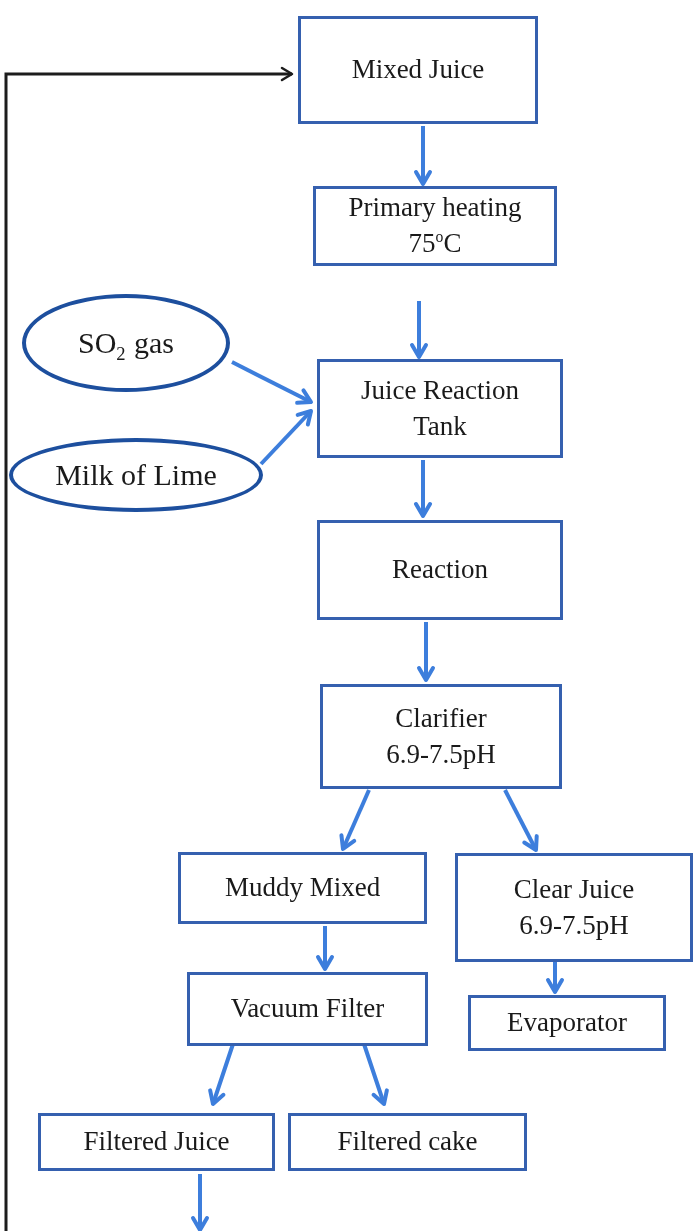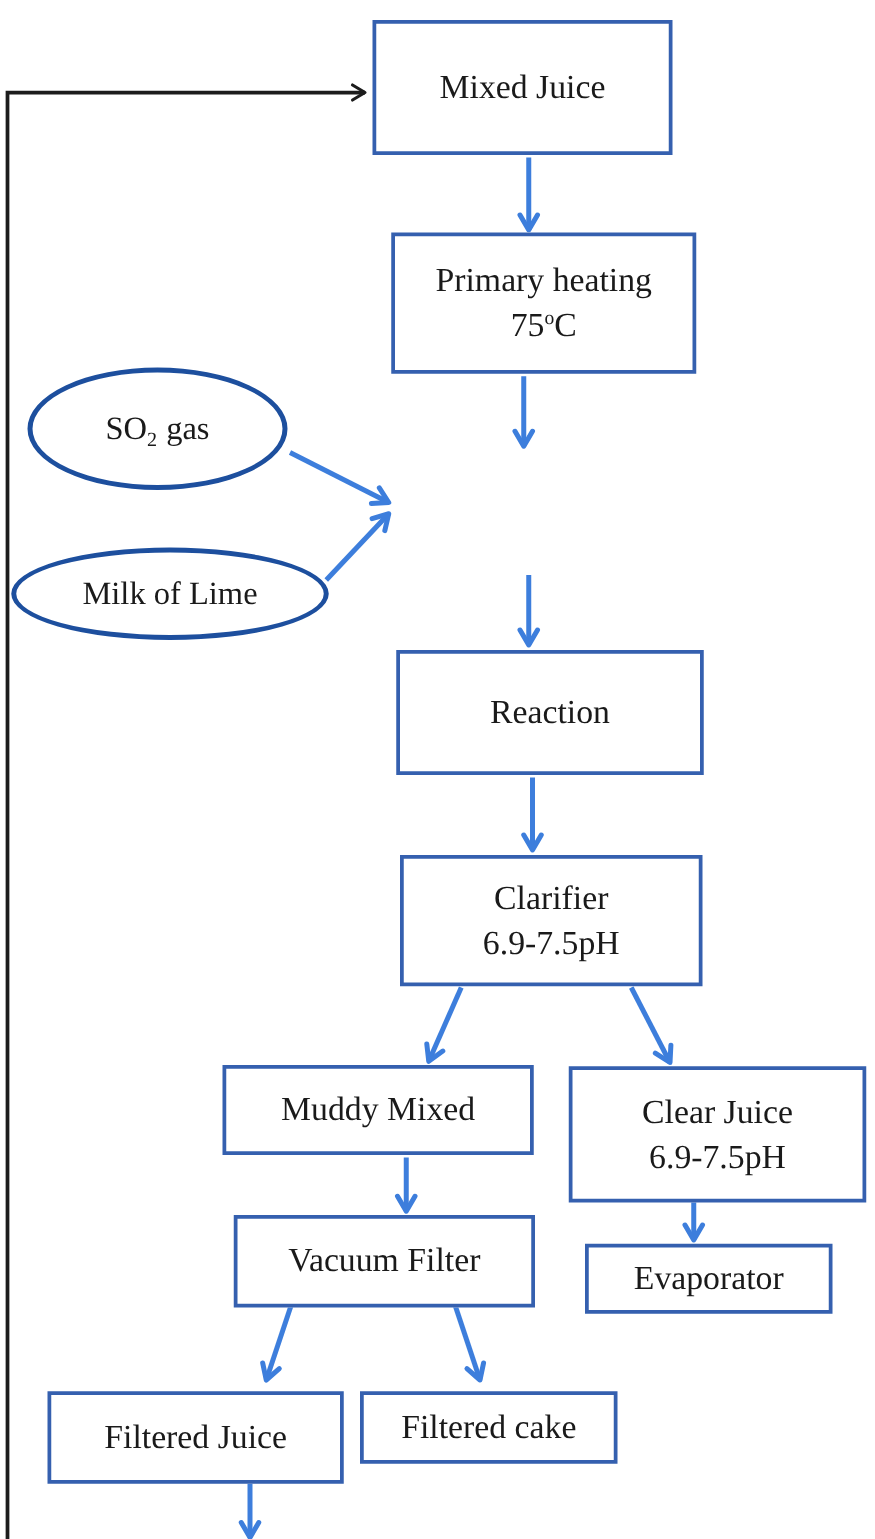--- a/index.html
+++ b/index.html
@@ -28,21 +28,21 @@
   .node{
     position:absolute;z-index:1;
     box-sizing:border-box;
     background:#fff;
     display:flex;flex-direction:column;
     align-items:center;justify-content:center;
     text-align:center;
     font-size:27px;line-height:1.33;
   }
   .box{border:3px solid var(--box-border,#3560af);}
-  .ellipse{border:4px solid var(--ellipse-border,#1d4f9e);border-radius:50%;font-size:26px;}
+  .ellipse{border:4px solid var(--ellipse-border,#1d4f9e);border-radius:50%;font-size:30px;}
   .ln{white-space:nowrap;}
   sup{font-size:0.58em;line-height:0;}
   sub{font-size:0.62em;line-height:0;}
   .gap{margin-left:0.28em;}
 </style>
 </head>
 <body>
 
 <div class="canvas">
 
@@ -70,37 +70,41 @@
     <line class="wire" x1="555" y1="934" x2="555" y2="980" marker-end="url(#mBlue)"></line>
     <line class="wire" x1="237" y1="1020" x2="213" y2="1092" marker-end="url(#mBlue)"></line>
     <line class="wire" x1="360" y1="1020" x2="384" y2="1092" marker-end="url(#mBlue)"></line>
     <line class="wire" x1="200" y1="1162" x2="200" y2="1218" marker-end="url(#mBlue)"></line>
   </svg>
 
   <div class="node box" style="left:298px;top:4px;width:240px;height:108px">
     <div class="ln">Mixed Juice</div>
   </div>
 
-  <div class="node box" style="left:313px;top:174px;width:244px;height:113px">
+  <div class="node box" style="left:313px;top:174px;width:244px;height:80px">
     <div class="ln">Primary heating</div>
     <div class="ln">
       <span>75</span><sup>o</sup><span>C</span>
     </div>
   </div>
 
   <div class="node ellipse" style="left:22px;top:282px;width:208px;height:98px">
     <div class="ln">
       <span>SO</span><sub>2</sub><span class="gap">gas</span>
     </div>
   </div>
 
   <div class="node ellipse" style="left:9px;top:426px;width:254px;height:74px">
     <div class="ln">Milk of Lime</div>
   </div>
 
+  <div class="node box" style="left:317px;top:347px;width:246px;height:99px">
+    <div class="ln">Juice Reaction</div>
+    <div class="ln">Tank</div>
+  </div>
 
   <div class="node box" style="left:317px;top:508px;width:246px;height:100px">
     <div class="ln">Reaction</div>
   </div>
 
   <div class="node box" style="left:320px;top:672px;width:242px;height:105px">
     <div class="ln">Clarifier</div>
     <div class="ln">6.9-7.5pH</div>
   </div>
 
@@ -114,21 +118,21 @@
   </div>
 
   <div class="node box" style="left:187px;top:960px;width:241px;height:74px">
     <div class="ln">Vacuum Filter</div>
   </div>
 
   <div class="node box" style="left:468px;top:983px;width:198px;height:56px">
     <div class="ln">Evaporator</div>
   </div>
 
-  <div class="node box" style="left:38px;top:1101px;width:237px;height:74px">
+  <div class="node box" style="left:38px;top:1101px;width:237px;height:58px">
     <div class="ln">Filtered Juice</div>
   </div>
 
-  <div class="node box" style="left:288px;top:1101px;width:206px;height:58px">
+  <div class="node box" style="left:288px;top:1101px;width:239px;height:58px">
     <div class="ln">Filtered cake</div>
   </div>
 
 </div>
 
 </body></html>

